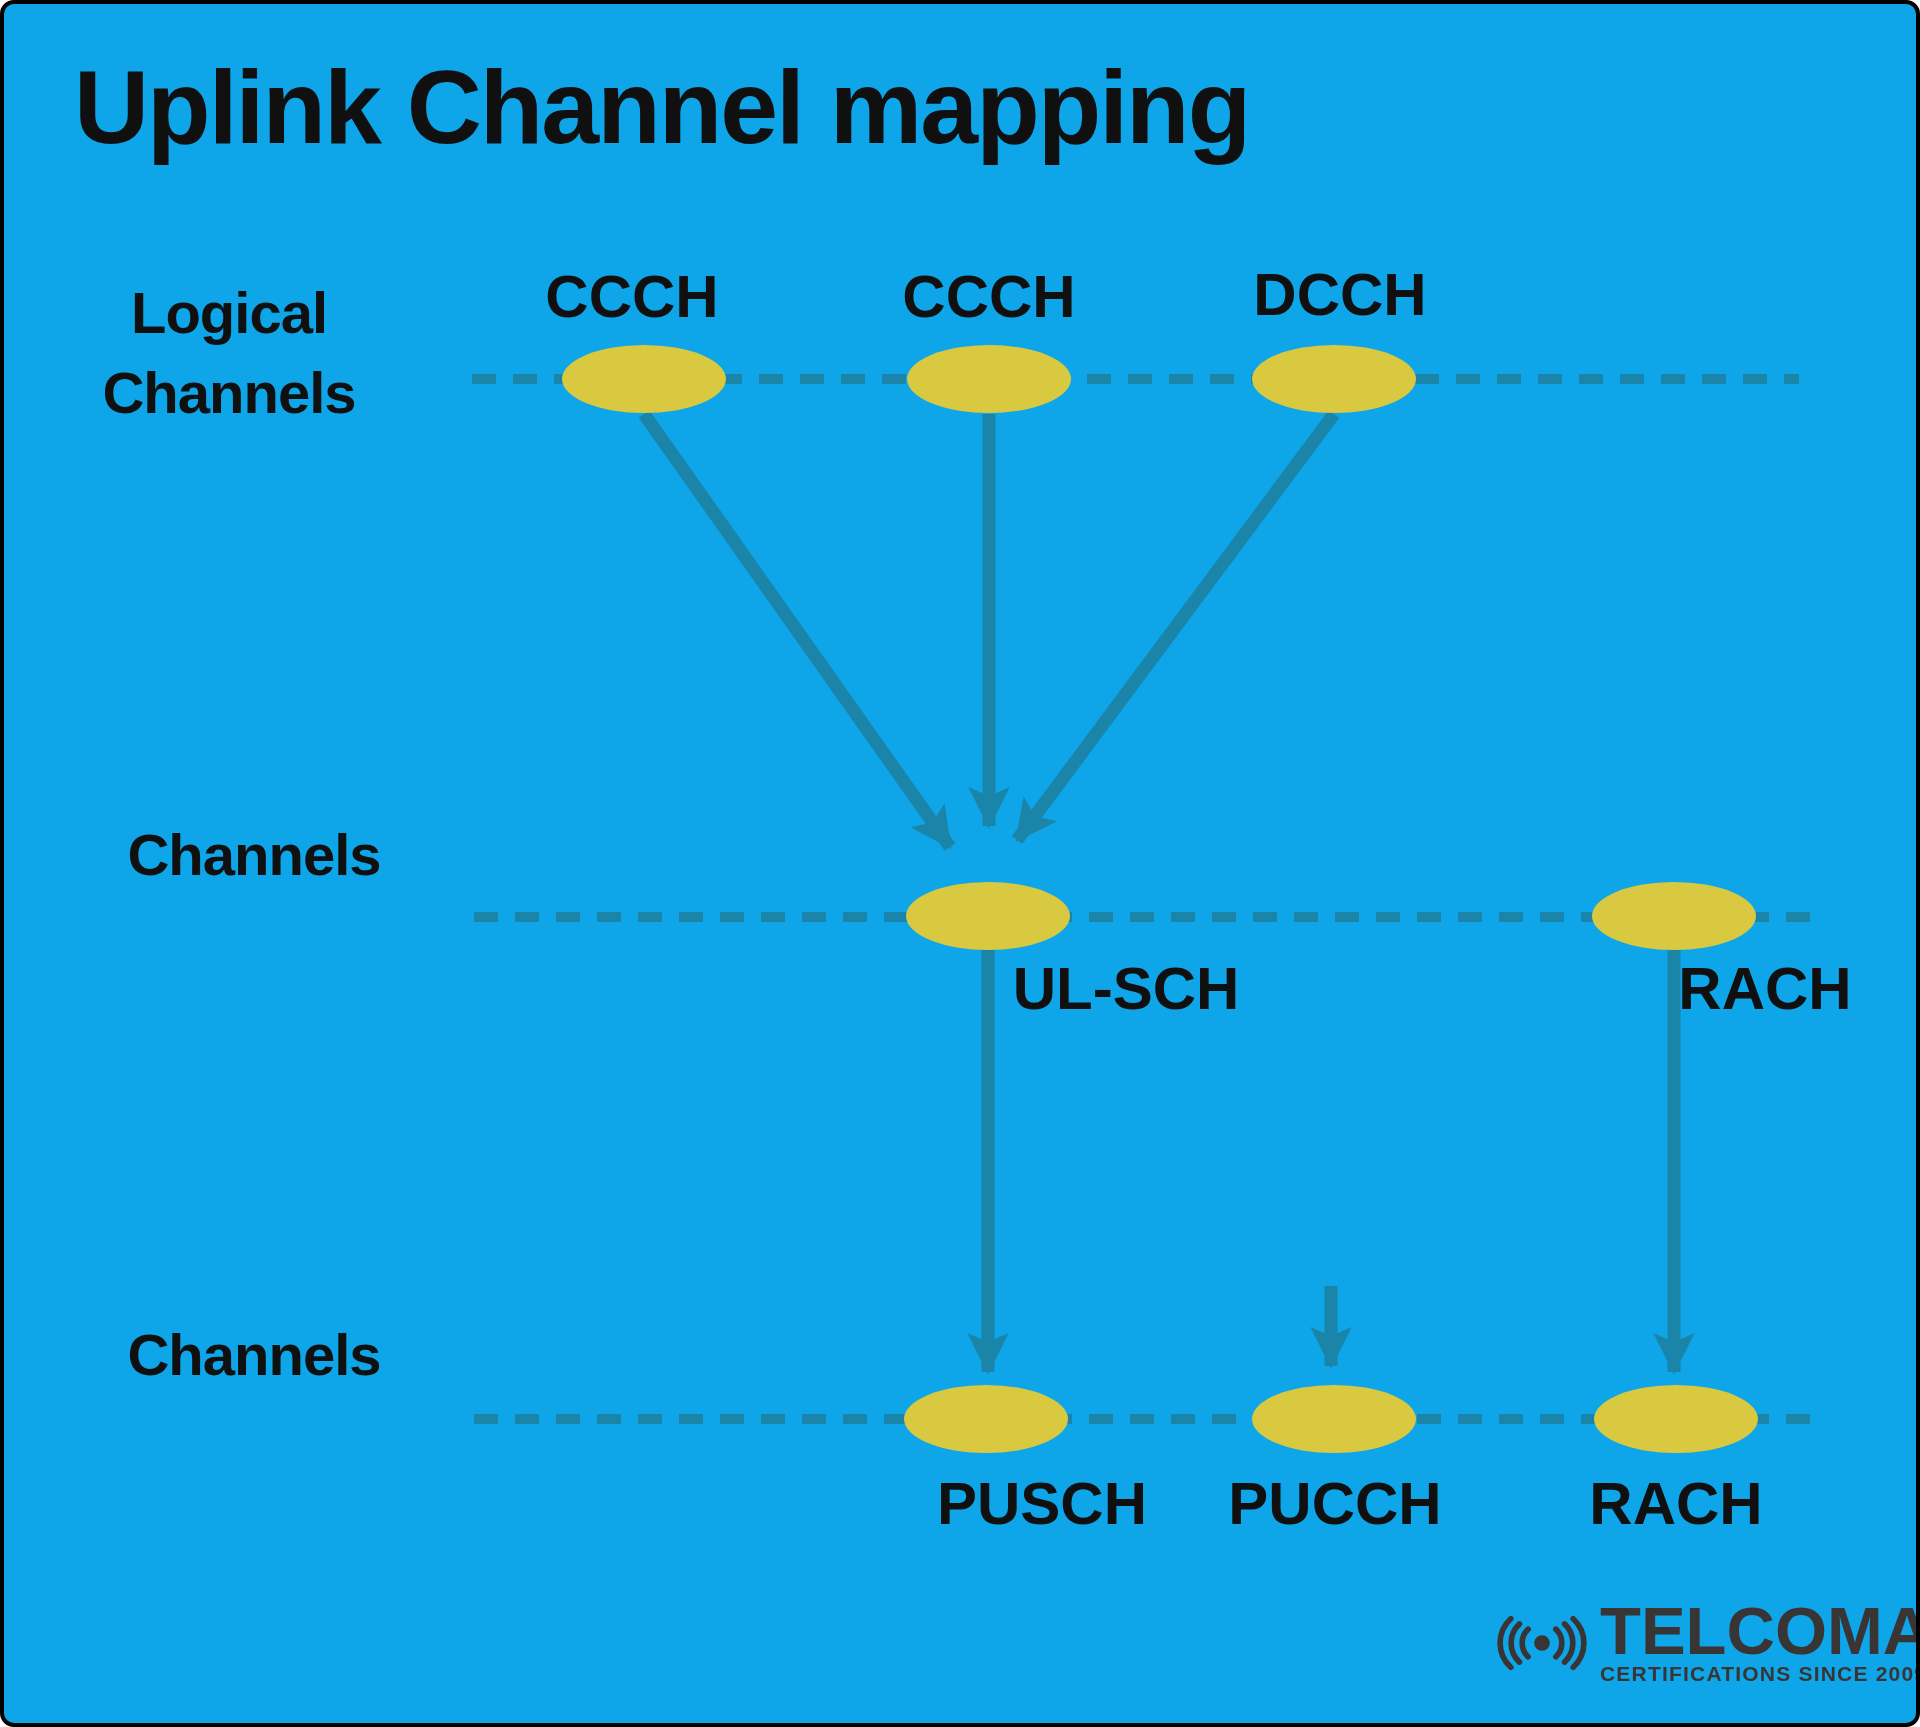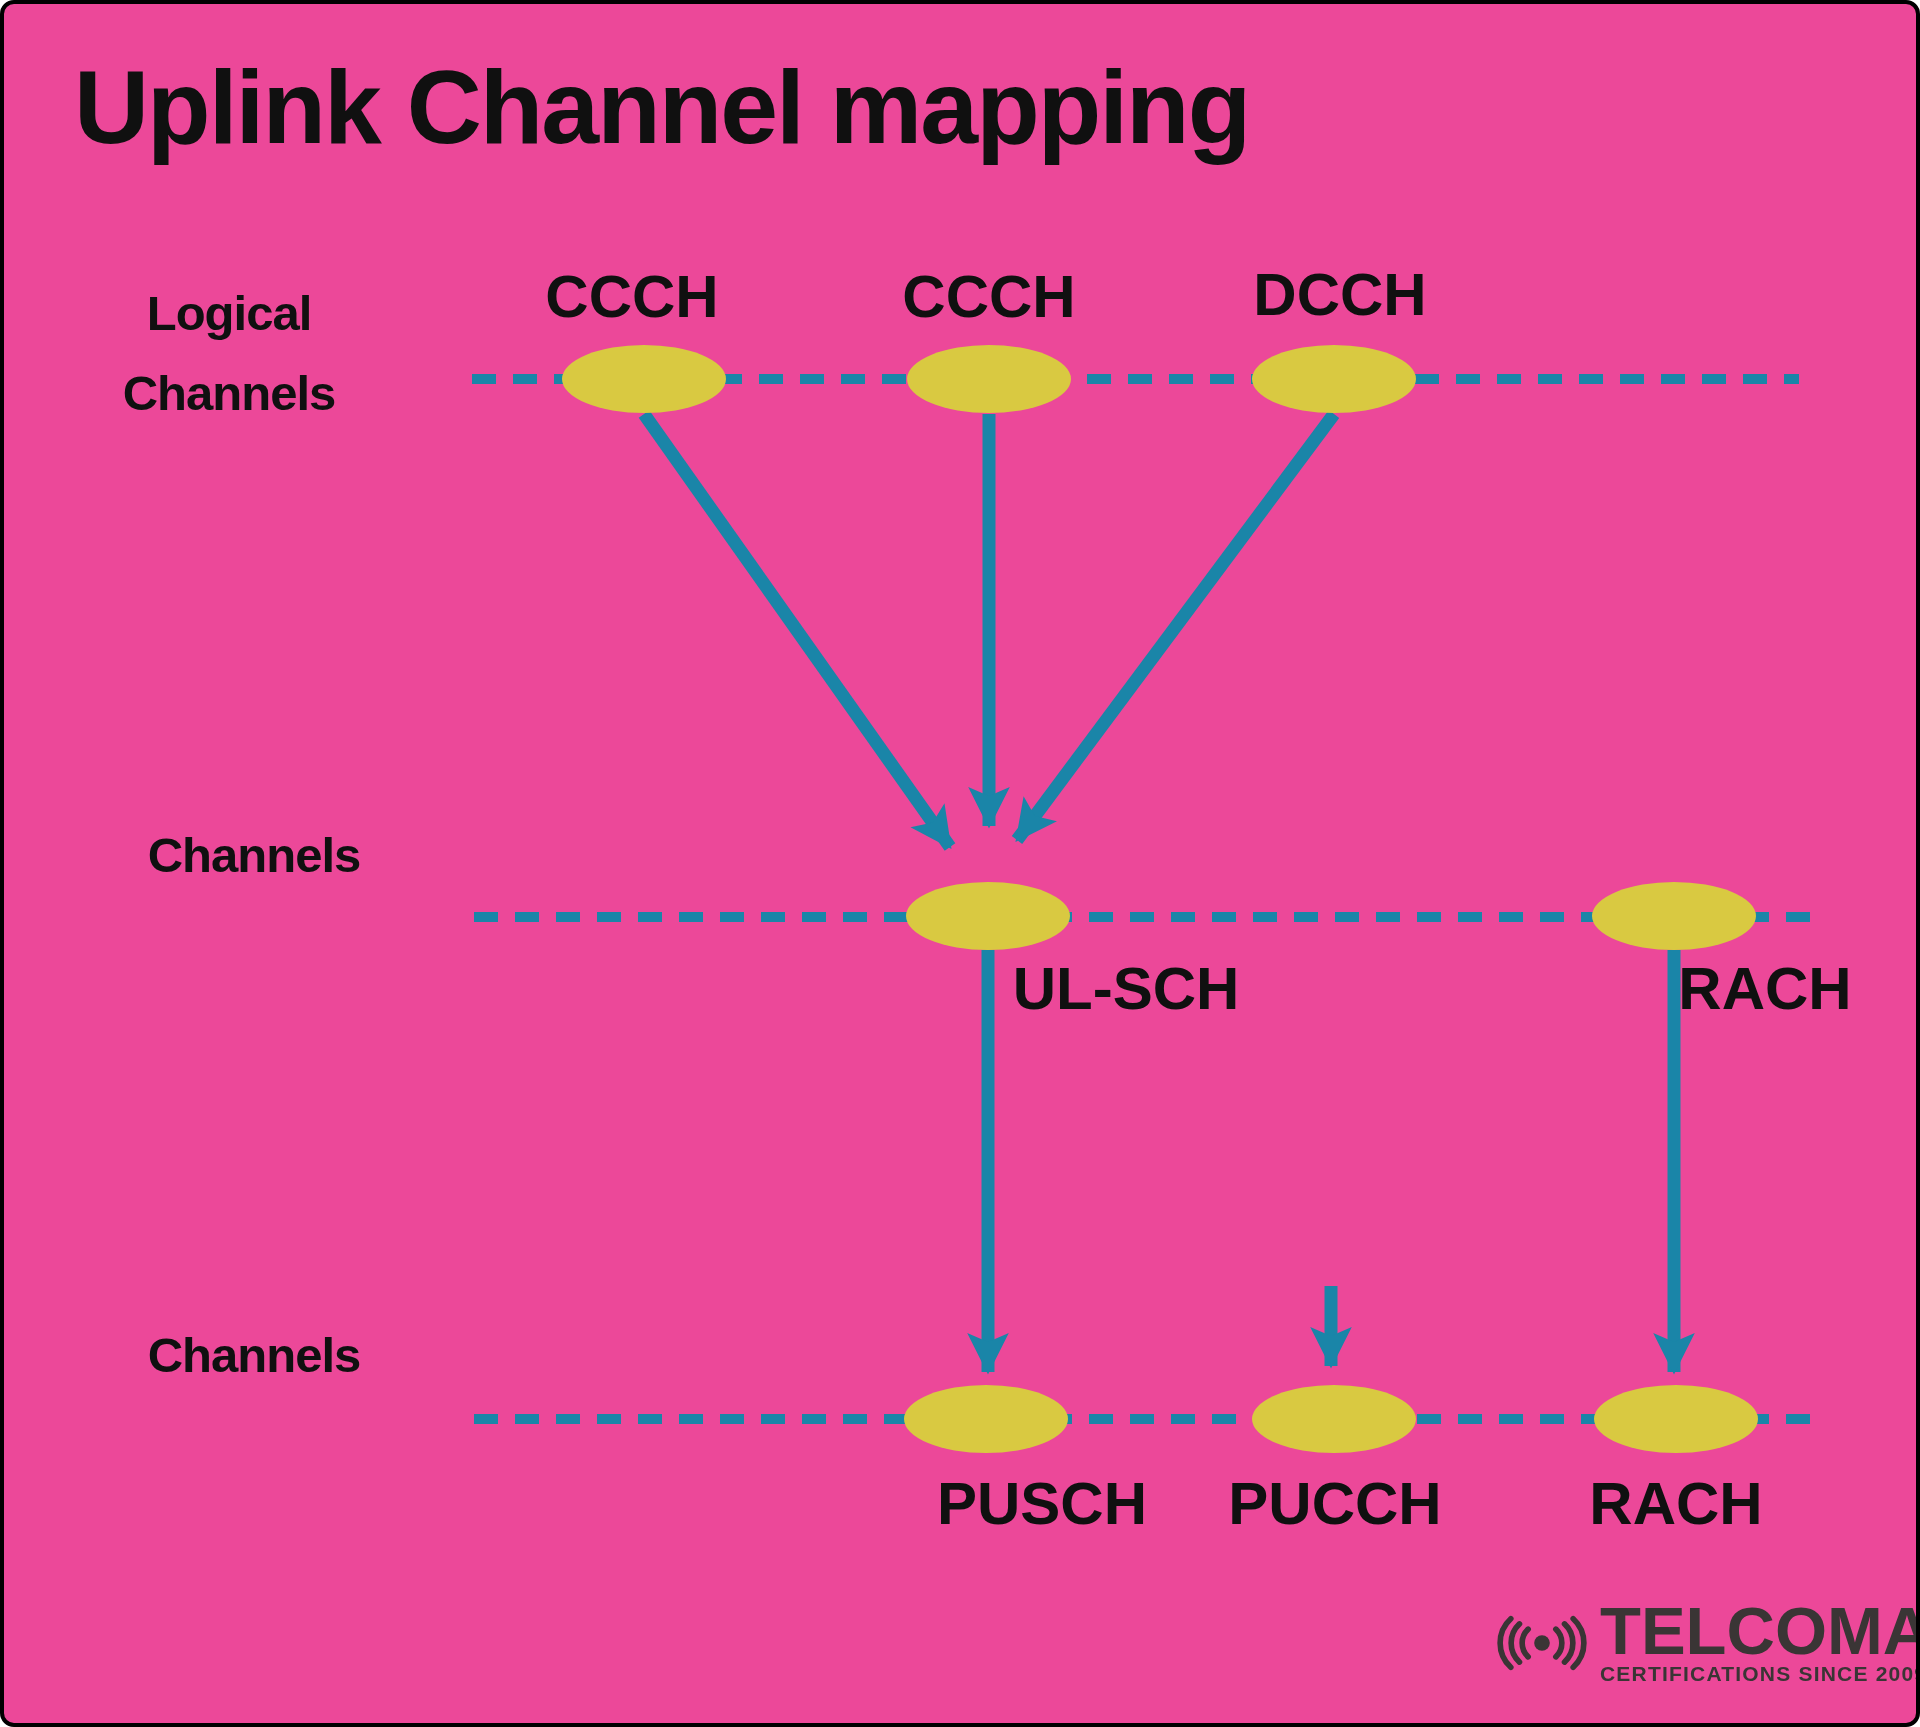--- a/index.html
+++ b/index.html
@@ -2,33 +2,33 @@
 <html style="--node-fill: #d9c941; --connector: #1a85a8; --text: #101010; --logo-text: #3a3535;"><head>
 <meta charset="utf-8">
 <style>
   html,body{margin:0;padding:0;background:#fff;}
   .frame{
     position:relative;
     width:1920px;height:1727px;
     box-sizing:border-box;
     border:4px solid #000;
     border-radius:14px;
-    background:#ec4899;
+    background:#0ea5e9;
     overflow:hidden;
     font-family:"Liberation Sans", sans-serif;
   }
   .layer{position:absolute;left:0;top:0;width:1920px;height:1727px;}
   .title{
     position:absolute;left:70px;top:44px;
     font-size:104px;font-weight:bold;letter-spacing:-2px;
     color:var(--text,#101010);white-space:nowrap;
   }
   .row-label{
     position:absolute;width:420px;
-    font-size:49px;font-weight:bold;line-height:80px;letter-spacing:-1px;
+    font-size:58px;font-weight:bold;line-height:80px;letter-spacing:-1px;
     color:var(--text,#101010);text-align:center;
   }
   .row-label.logical{left:15px;top:269px;}
   .row-label.transport{left:40px;top:811px;}
   .row-label.physical{left:40px;top:1311px;}
   .chan-label{
     position:absolute;transform:translateX(-50%);
     font-size:60px;font-weight:bold;letter-spacing:0px;
     color:var(--text,#101010);white-space:nowrap;
   }

